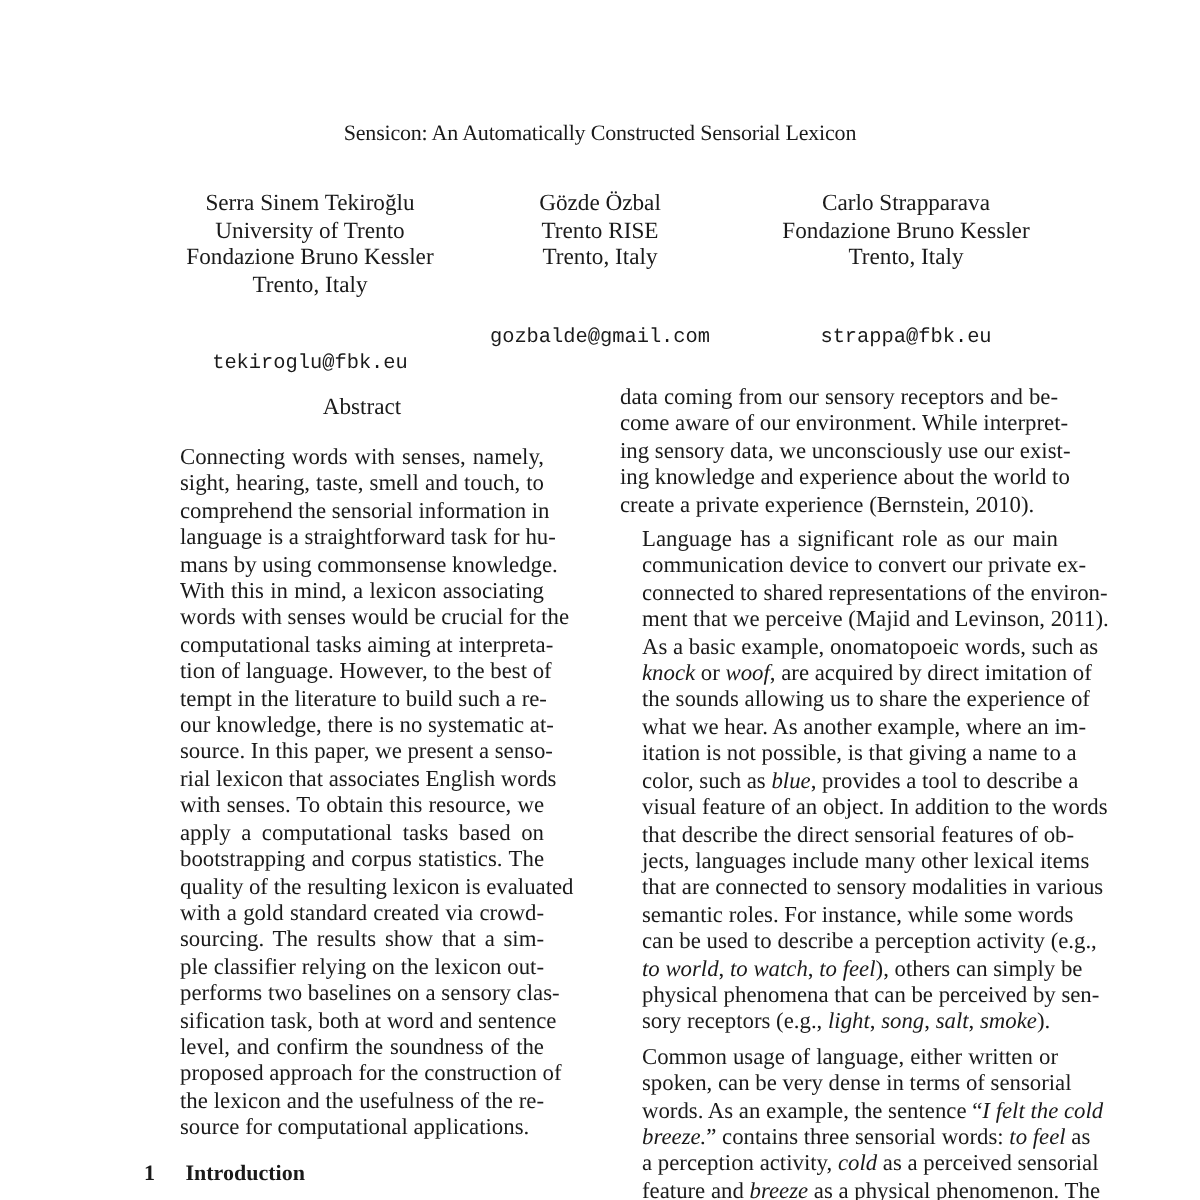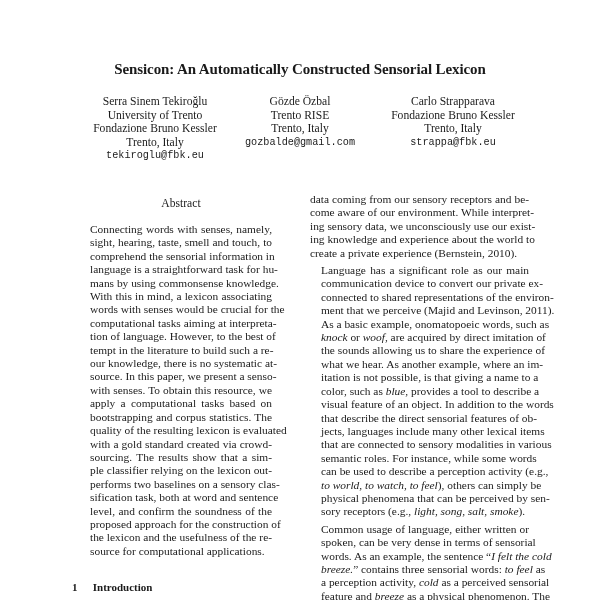--- a/index.html
+++ b/index.html
@@ -1,22 +1,22 @@
 <!DOCTYPE html>
 <html><head>
 <meta charset="utf-8">
 <style>
   html, body { margin: 0; padding: 0; background: #ffffff; }
   body { width: 600px; height: 600px; position: relative; overflow: hidden;
          font-family: "Liberation Serif", "DejaVu Serif", serif; color: #1a1a1a; }
   .title { position: absolute; top: 61px; left: 0; width: 600px; text-align: center;
-           font-weight: bold; font-size: 15px; letter-spacing: -0.1px; }
+           font-weight: normal; font-size: 11px; letter-spacing: -0.1px; }
   .author { position: absolute; top: 95px; text-align: center; font-size: 11.6px; line-height: 13.6px; }
   .author .name { font-weight: normal; }
-  .author .email { font-family: "Liberation Mono", "DejaVu Sans Mono", monospace; font-size: 10.2px; }
+  .author .email { font-family: "Liberation Mono", "DejaVu Sans Mono", monospace; font-size: 10.2px; margin-top: 27px; }
   .a1 { left: 60px; width: 190px; }
   .a2 { left: 220px; width: 160px; }
   .a3 { left: 360px; width: 186px; }
   .abs-head { position: absolute; top: 197px; left: 90px; width: 182px; text-align: center;
               font-weight: normal; font-size: 11.6px; }
   .col { position: absolute; font-size: 11.4px; line-height: 13.4px; text-align: justify;
          hyphens: manual; }
   .col-left { top: 223px; left: 90px; width: 182px; }
   .col-right { top: 193px; left: 310px; width: 219px; }
   .col p { margin: 0; }
@@ -61,20 +61,21 @@
       <span class="line">comprehend the sensorial information in</span>
       <span class="line">language is a straightforward task for hu-</span>
       <span class="line">mans by using commonsense knowledge.</span>
       <span class="line">With this in mind, a lexicon associating</span>
       <span class="line">words with senses would be crucial for the</span>
       <span class="line">computational tasks aiming at interpreta-</span>
       <span class="line">tion of language. However, to the best of</span>
       <span class="line">tempt in the literature to build such a re-</span>
       <span class="line">our knowledge, there is no systematic at-</span>
       <span class="line">source. In this paper, we present a senso-</span>
+      <span class="line">rial lexicon that associates English words</span>
       <span class="line">with senses. To obtain this resource, we</span>
       <span class="line">apply a computational tasks based on</span>
       <span class="line">bootstrapping and corpus statistics. The</span>
       <span class="line">quality of the resulting lexicon is evaluated</span>
       <span class="line">with a gold standard created via crowd-</span>
       <span class="line">sourcing. The results show that a sim-</span>
       <span class="line">ple classifier relying on the lexicon out-</span>
       <span class="line">performs two baselines on a sensory clas-</span>
       <span class="line">sification task, both at word and sentence</span>
       <span class="line">level, and confirm the soundness of the</span>

